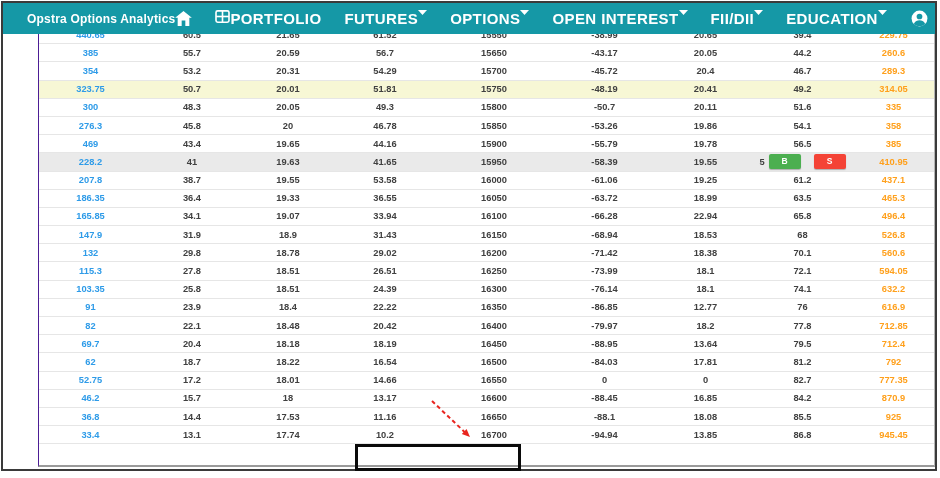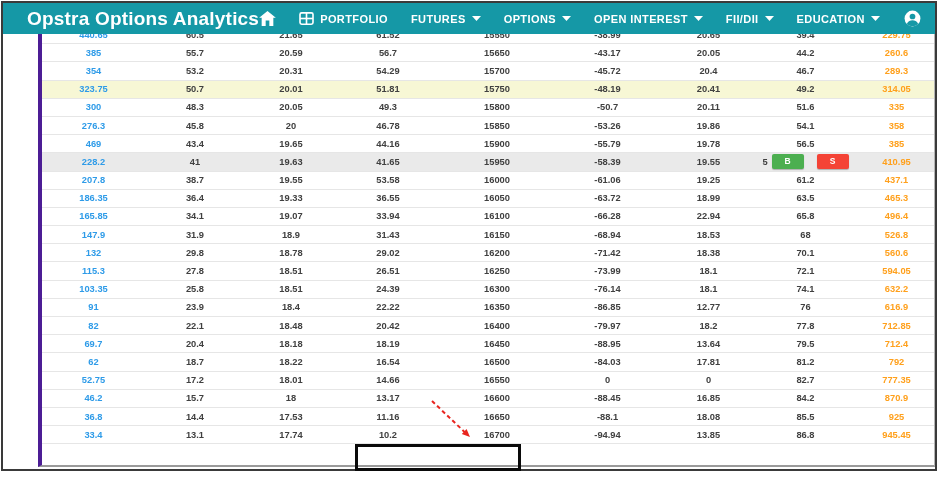--- a/index.html
+++ b/index.html
@@ -11,37 +11,37 @@
   .frame {
     position:absolute; left:1px; top:1px; width:932px; height:466px;
     border:2px solid #3a3a3a; background:#fff; overflow:hidden;
   }
   
   .navbar {
     position:absolute; left:0; top:0; right:0; height:31px;
     background:#1598A6; display:flex; align-items:center; color:#fff;
   }
   .brand {
-    margin-left:24px; font-size:19px; font-weight:700; letter-spacing:.2px;
+    margin-left:24px; font-size:12px; font-weight:700; letter-spacing:.2px;
     white-space:nowrap; cursor:pointer;
   }
   .nav-menu {
     margin-left:auto; display:flex; align-items:center; gap:23px;
     padding-right:18px;
   }
   .nav-item {
-    display:flex; align-items:center; gap:6px; cursor:pointer;
-    font-size:11px; font-weight:700; letter-spacing:.4px; white-space:nowrap;
+    display:flex; cursor:pointer;
+    font-size:15px; font-weight:700; letter-spacing:.4px; white-space:nowrap;
     color:#fff; text-decoration:none;
   }
   .nav-item svg { display:block; }
   
   .card {
     position:absolute; left:35px; top:31px; right:0; height:431px;
-    background:#fff; border-left:4px solid #4c1d95; border-right:1px solid #b5b5b5;
+    background:#fff; border-left:1px solid #4c1d95; border-right:1px solid #b5b5b5;
     border-bottom:2px solid #9a9a9a; overflow:hidden;
   }
   .table-clip { overflow:hidden; height:100%; }
   table.chain {
     border-collapse:collapse; table-layout:fixed; width:897px;
     margin-top:-8px;
   }
   table.chain td {
     height:17.2px; padding:0; text-align:center; vertical-align:middle;
     border-bottom:1px solid #e6e6e6;

